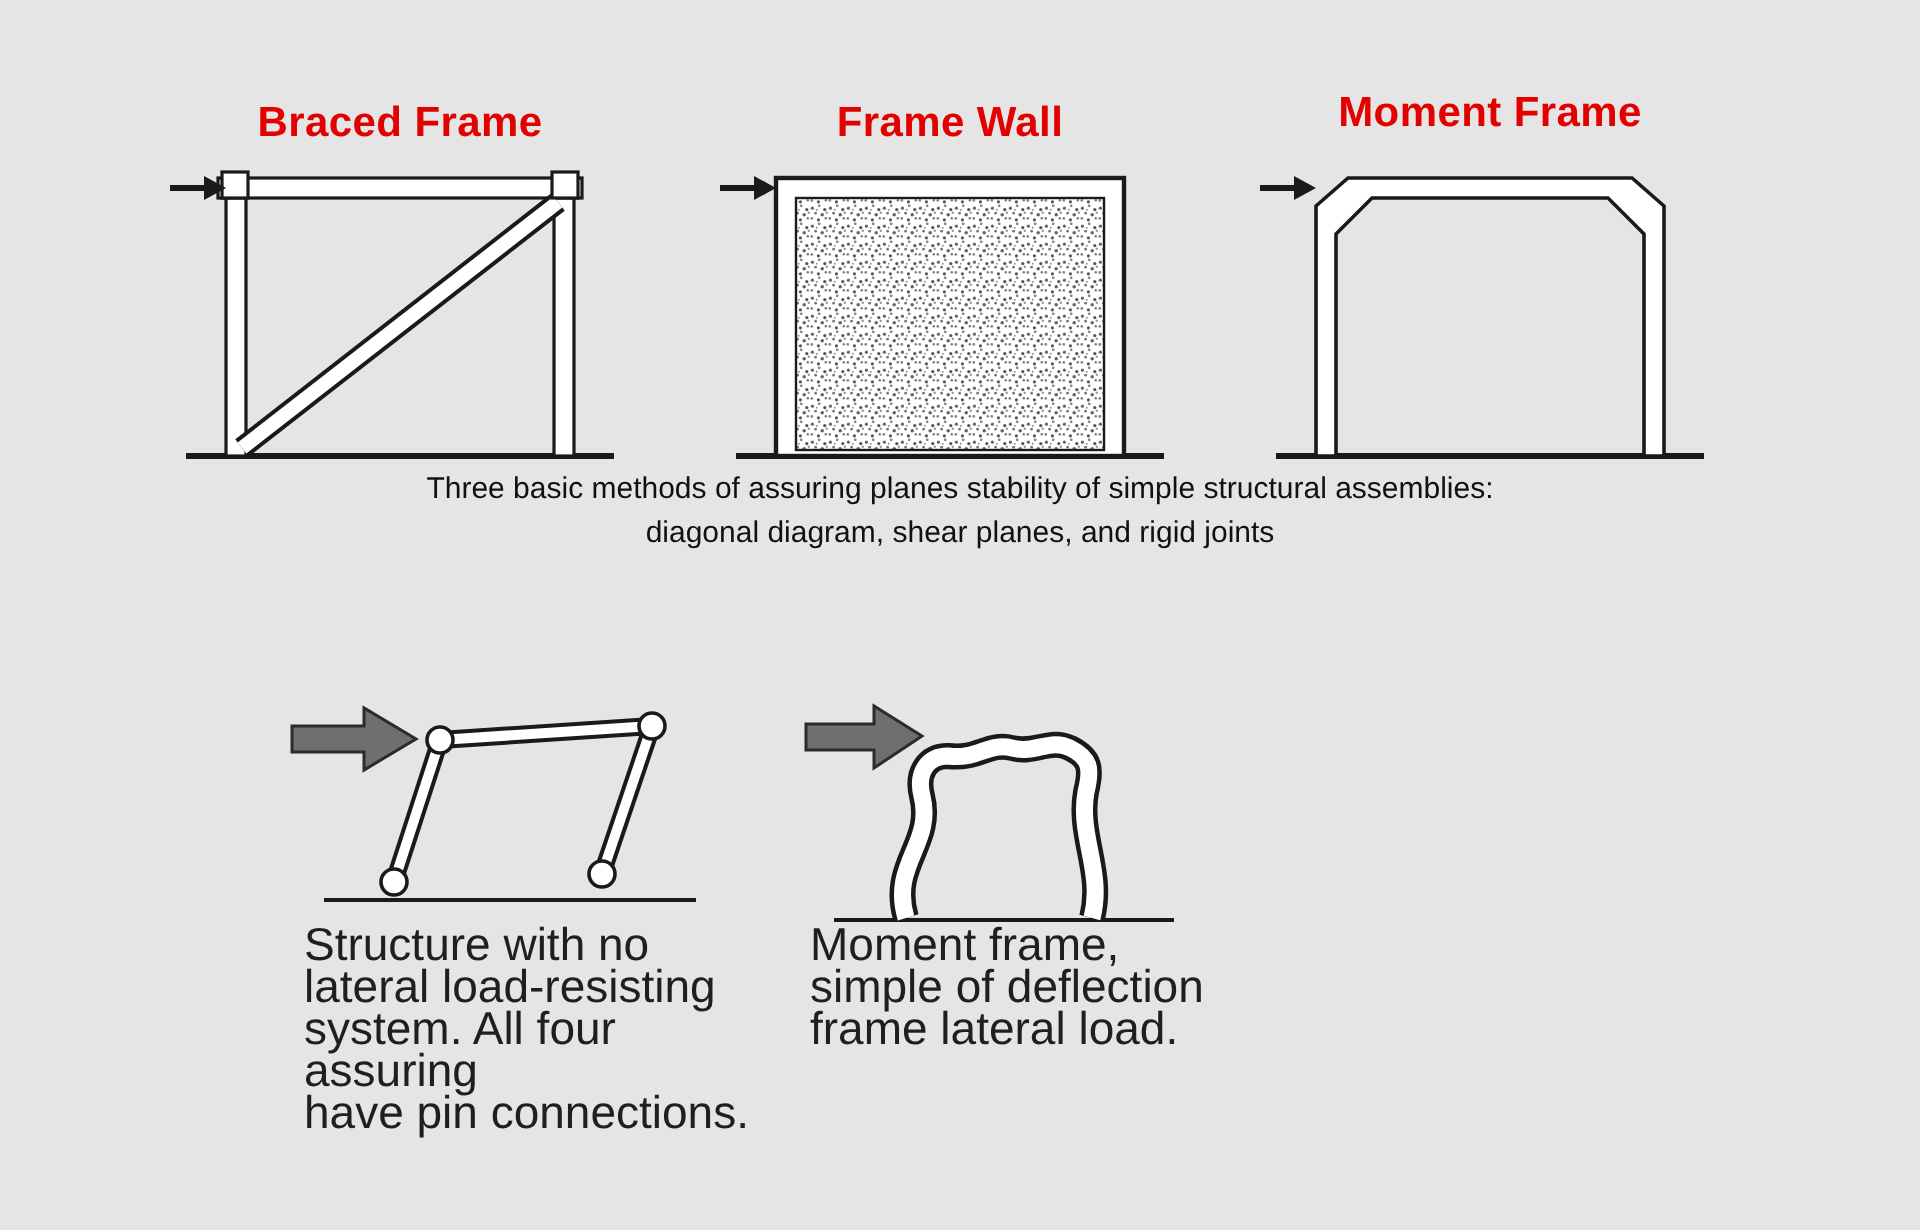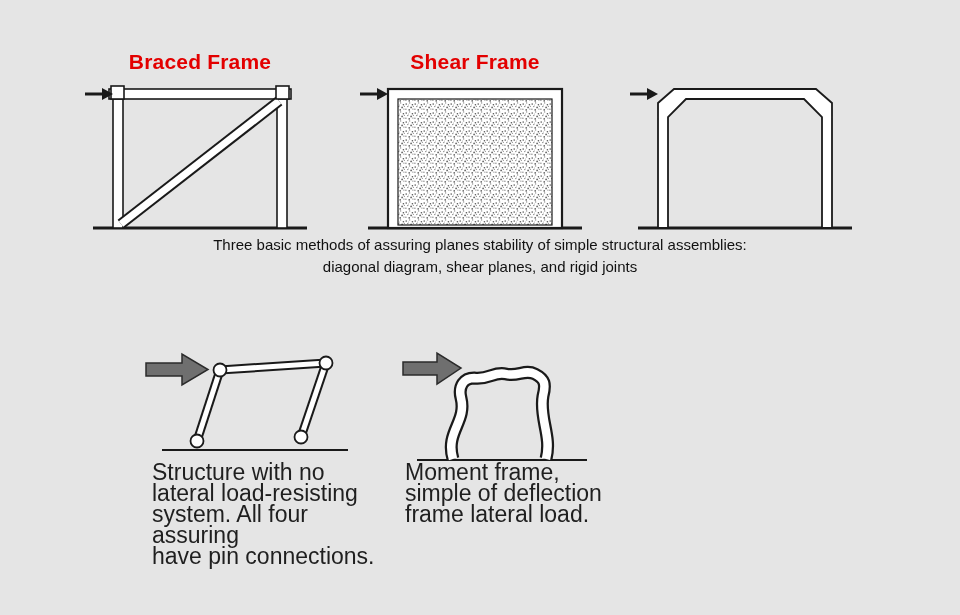--- a/index.html
+++ b/index.html
@@ -39,21 +39,22 @@
     line-height:21px;
     color:var(--text_dark);
   }
 </style>
 </head>
 <body>
 
 <div class="page">
 
   <div class="panel-label" style="left:85px;top:50px;">Braced Frame</div>
-  <div class="panel-label" style="left:360px;top:50px;">Shear Frame</div>
+  <div class="panel-label" style="left:360px;top:50px;">Frame Wall</div>
+  <div class="panel-label" style="left:630px;top:45px;">Moment Frame</div>
 
   <svg class="diagram" style="left:85px;top:75px;" width="230" height="160" viewBox="0 0 230 160">
 
     <line x1="8" y1="153" x2="222" y2="153" stroke="var(--ink)" stroke-width="3"></line>
 
     <g>
       <rect x="28" y="14" width="10" height="139" fill="#fff" stroke="var(--ink)" stroke-width="1.6"></rect>
       <rect x="192" y="14" width="10" height="139" fill="#fff" stroke="var(--ink)" stroke-width="1.6"></rect>
       <rect x="24" y="14" width="182" height="10" fill="#fff" stroke="var(--ink)" stroke-width="1.6"></rect>
     </g>

